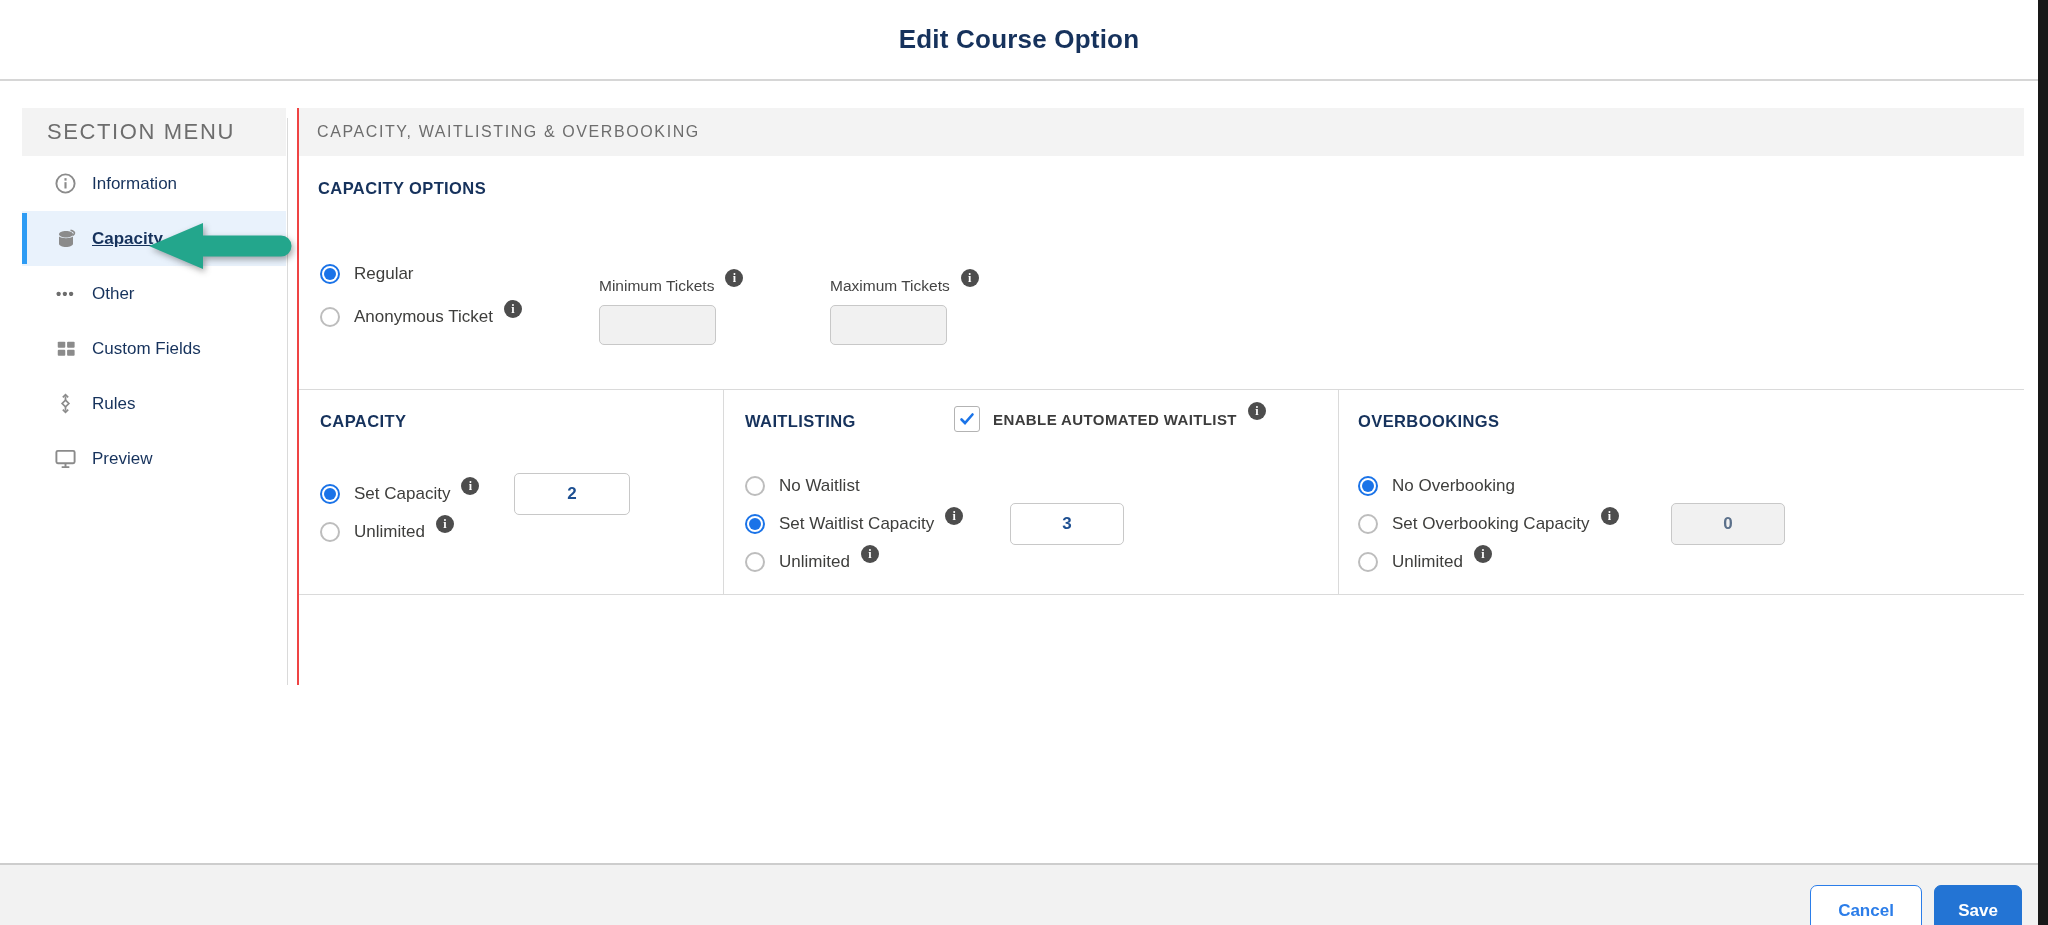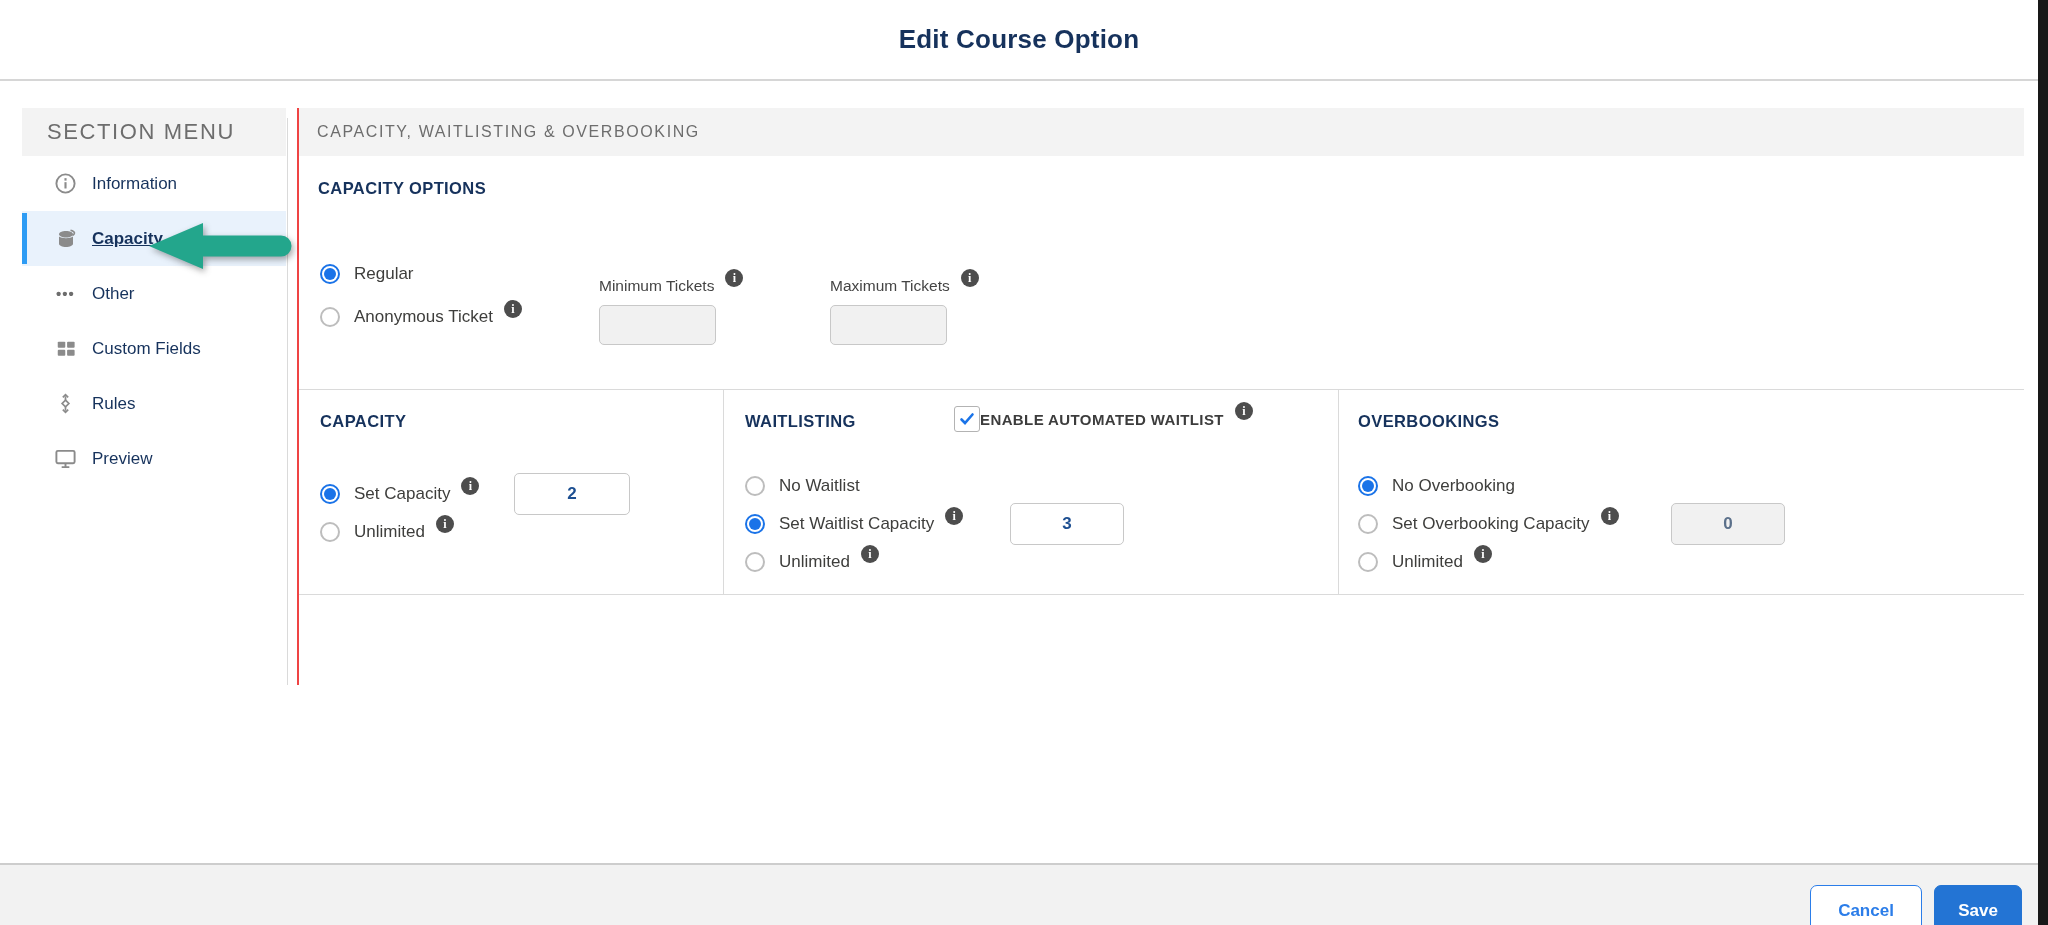--- a/index.html
+++ b/index.html
@@ -74,21 +74,21 @@
   .col-div.d1{left:424px;} .col-div.d2{left:1039px;}
   .rs-row{position:absolute;display:flex;align-items:center;height:24px;text-align:right;}
   .rs-head{position:absolute;top:22px;}
   .h-capacity{left:21px;} .h-waitlisting{left:446px;} .h-overbookings{left:1059px;}
 
   .r-setcap{left:21px;top:92px;} .r-capunl{left:21px;top:130px;}
   .inp-cap{position:absolute;left:215px;top:83px;width:116px;height:42px;margin:0;}
   .enable-row{position:absolute;left:655px;top:16px;display:flex;align-items:center;}
   .checkbox{width:26px;height:26px;box-sizing:border-box;border:1px solid #b3b3b3;border-radius:3px;
     background:#fff;display:flex;align-items:center;justify-content:center;cursor:pointer;flex:0 0 26px;}
-  .enable-lbl{font-size:15px;font-weight:bold;color:#3c3c3c;letter-spacing:.4px;cursor:pointer;}
+  .enable-lbl{margin-left:13px;font-size:15px;font-weight:bold;color:#3c3c3c;letter-spacing:.4px;cursor:pointer;}
   .r-nowait{left:446px;top:84px;} .r-setwait{left:446px;top:122px;} .r-waitunl{left:446px;top:160px;}
   .inp-wait{position:absolute;left:711px;top:113px;width:114px;height:42px;margin:0;}
   .r-noover{left:1059px;top:84px;} .r-setover{left:1059px;top:122px;} .r-overunl{left:1059px;top:160px;}
   .inp-over{position:absolute;left:1372px;top:113px;width:114px;height:42px;margin:0;}
 
   
   .footer{position:absolute;left:0;top:863px;width:2038px;height:62px;background:#f2f2f2;
     border-top:2px solid #cdcdcd;box-sizing:content-box;}
   .btn{position:absolute;top:20px;height:52px;border-radius:7px;font-size:17px;font-weight:bold;
     font-family:"Liberation Sans",sans-serif;cursor:pointer;box-sizing:border-box;}

